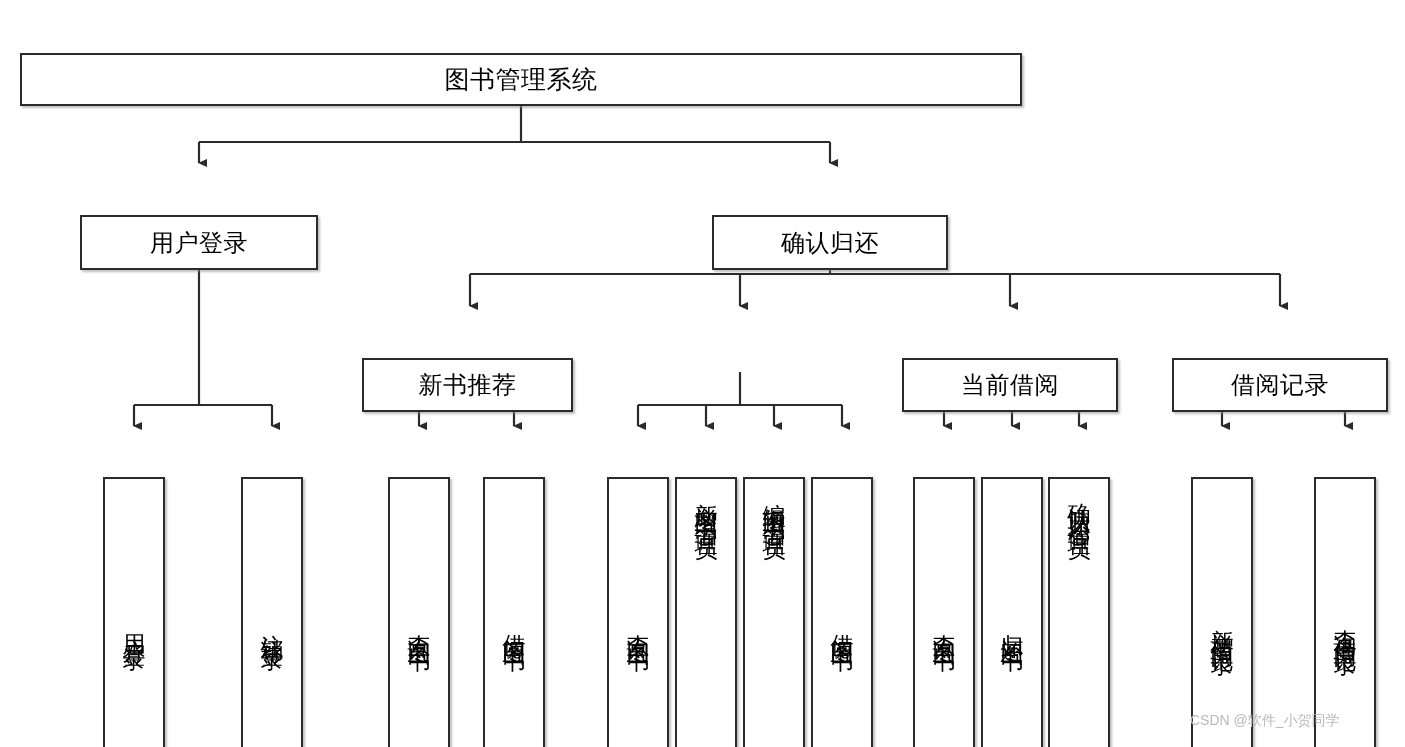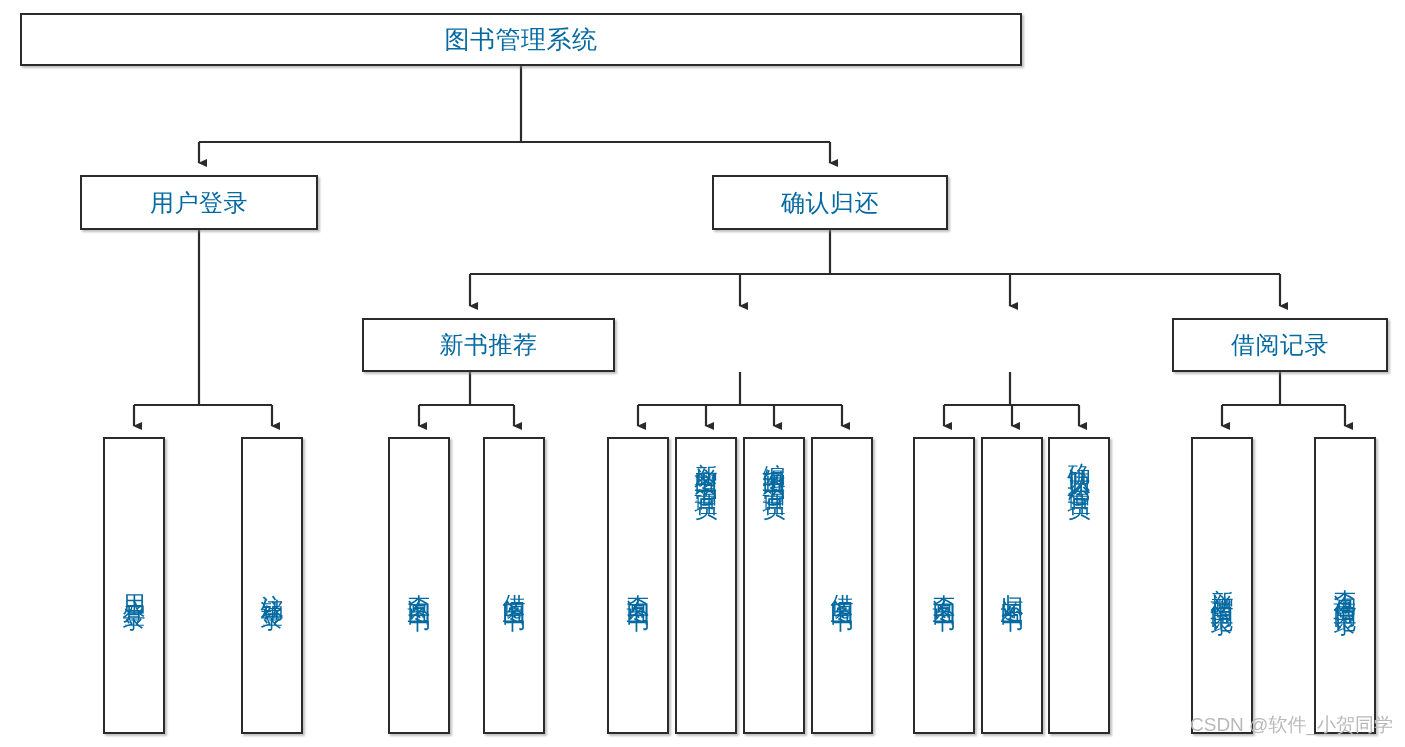--- a/index.html
+++ b/index.html
@@ -28,22 +28,23 @@
   }
   .node {
     position: absolute;
     box-sizing: border-box;
     background: #ffffff;
     border: 2px solid #2b2b2b;
     box-shadow: 2px 2px 2px rgba(140,140,140,0.55);
     display: flex;
     align-items: center;
     justify-content: center;
-    color: #0369a1;
+    color: #000000;
     z-index: 2;
+    margin-top: 40px;
   }
   .node .lbl {
     display: block;
     text-align: center;
     line-height: 1.15;
     white-space: nowrap;
   }
   
   .node.horiz .lbl {
     font-size: 24px;
@@ -66,21 +67,21 @@
     letter-spacing: 5px;
     white-space: nowrap;
   }
   .node.vert.mid {
     align-items: center;
     padding-top: 0;
   }
   .watermark {
     position: absolute;
     color: #b9b9b9;
-    font-size: 19px;
+    font-size: 14px;
     white-space: nowrap;
     z-index: 5;
     left: 1190px;
     top: 712px;
   }
 </style>
 </head>
 <body>
 
 <div id="canvas">
@@ -141,22 +142,25 @@
     <span class="lbl">图书管理系统</span>
   </div>
 
   <div class="node horiz" style="left:80px; top:175px; width:238px; height:55px;">
     <span class="lbl">用户登录</span>
   </div>
   <div class="node horiz" style="left:712px; top:175px; width:236px; height:55px;">
     <span class="lbl">确认归还</span>
   </div>
 
-  <div class="node horiz" style="left:362px; top:318px; width:253px; height:54px;">
+  <div class="node horiz" style="left:362px; top:318px; width:211px; height:54px;">
     <span class="lbl">新书推荐</span>
+  </div>
+  <div class="node horiz" style="left:902px; top:318px; width:216px; height:54px;">
+    <span class="lbl">当前借阅</span>
   </div>
   <div class="node horiz" style="left:1172px; top:318px; width:216px; height:54px;">
     <span class="lbl">借阅记录</span>
   </div>
 
   <div class="node vert mid" style="left:103px; top:437px; width:62px; height:297px;">
     <span class="lbl">用户登录</span>
   </div>
   <div class="node vert mid" style="left:241px; top:437px; width:62px; height:297px;">
     <span class="lbl">注销登录</span>

